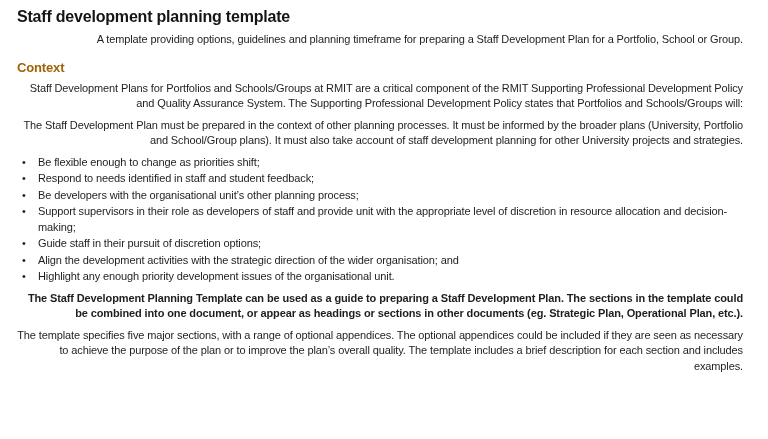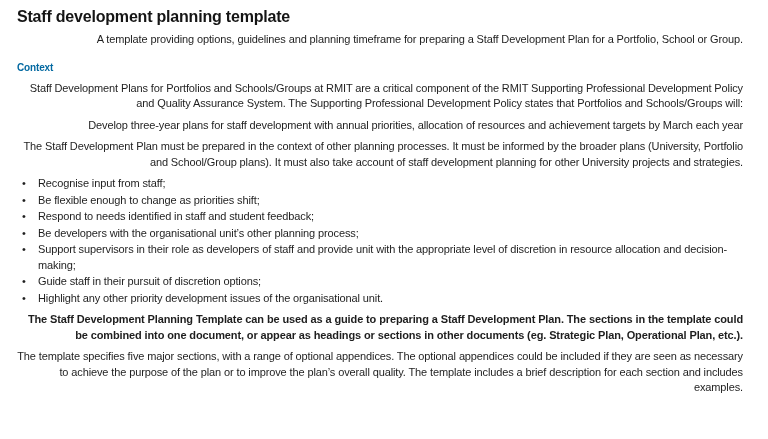--- a/index.html
+++ b/index.html
@@ -28,24 +28,24 @@
   }
   .para {
     font-size: 11px;
     line-height: 15.5px;
     letter-spacing: -0.12px;
     margin: 0 0 6px 0;
     max-width: 748px;
     text-align: right;
   }
   .section-heading {
-    font-size: 10px;
+    font-size: 13px;
     line-height: 16px;
     font-weight: bold;
-    color: #0369a1;
+    color: #a16207;
     letter-spacing: -0.15px;
     margin: 12px 0 5px 0;
   }
   ul.req-list {
     list-style: none;
     margin: 4px 0 0 0;
     padding: 0;
   }
   ul.req-list li {
     position: relative;
@@ -71,32 +71,31 @@
 <div class="page">
 
   <h1 class="doc-title">Staff development planning template</h1>
 
   <p class="para">A template providing options, guidelines and planning timeframe for preparing a Staff Development Plan for a Portfolio, School or Group.</p>
 
   <h2 class="section-heading">Context</h2>
 
   <p class="para">Staff Development Plans for Portfolios and Schools/Groups at RMIT are a critical component of the RMIT Supporting Professional Development Policy and Quality Assurance System. The Supporting Professional Development Policy states that Portfolios and Schools/Groups will:</p>
 
-  <p class="para">Develop three-year plans for staff development with annual priorities, allocation of resources and achievement targets by March each year</p>
 
   <p class="para">The Staff Development Plan must be prepared in the context of other planning processes. It must be informed by the broader plans (University, Portfolio and School/Group plans). It must also take account of staff development planning for other University projects and strategies.</p>
 
 
   <ul class="req-list">
-    <li>Recognise input from staff;</li>
     <li>Be flexible enough to change as priorities shift;</li>
     <li>Respond to needs identified in staff and student feedback;</li>
     <li>Be developers with the organisational unit’s other planning process;</li>
     <li>Support supervisors in their role as developers of staff and provide unit with the appropriate level of discretion in resource allocation and decision-making;</li>
     <li>Guide staff in their pursuit of discretion options;</li>
-    <li>Highlight any other priority development issues of the organisational unit.</li>
+    <li>Align the development activities with the strategic direction of the wider organisation; and</li>
+    <li>Highlight any enough priority development issues of the organisational unit.</li>
   </ul>
 
   <p class="para" style="margin-top:6px;font-weight:bold;">The Staff Development Planning Template can be used as a guide to preparing a Staff Development Plan. The sections in the template could be combined into one document, or appear as headings or sections in other documents (eg. Strategic Plan, Operational Plan, etc.).</p>
 
   <p class="para">The template specifies five major sections, with a range of optional appendices. The optional appendices could be included if they are seen as necessary to achieve the purpose of the plan or to improve the plan’s overall quality. The template includes a brief description for each section and includes examples.</p>
 
 </div>
 
 </body></html>

